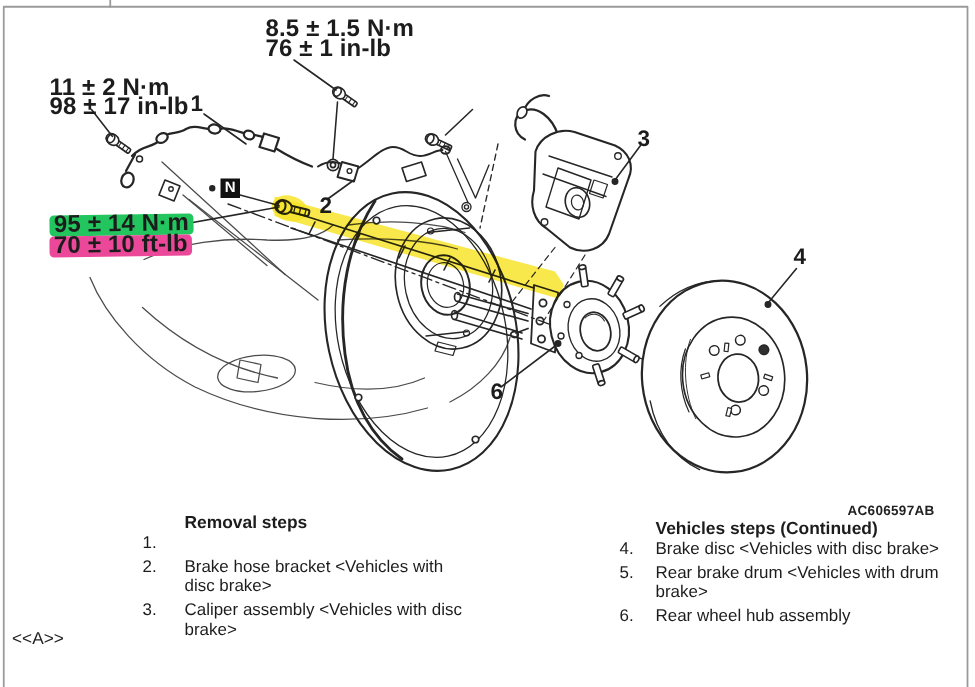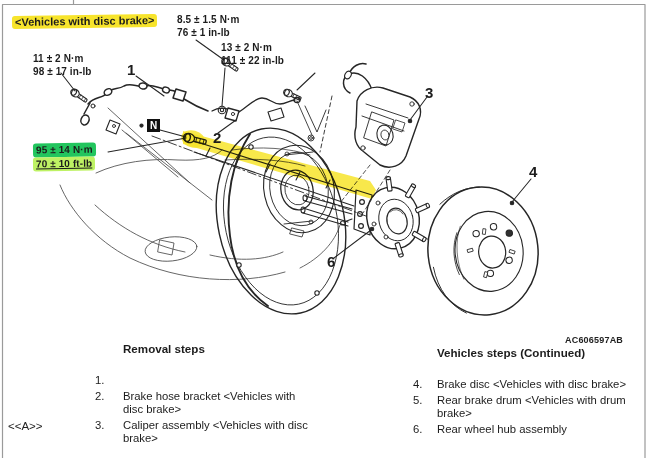--- a/index.html
+++ b/index.html
@@ -2,29 +2,29 @@
 <html><head>
 <meta charset="utf-8">
 <style>
   html,body{margin:0;padding:0;background:#fff;}
   .canvas{
     position:relative;width:650px;height:458px;background:#ffffff;
     font-family:"Liberation Sans","DejaVu Sans",sans-serif;color:#1c1c1c;overflow:hidden;
   }
   .canvas svg{position:absolute;left:0;top:0;}
   .abs{position:absolute;white-space:nowrap;}
-  .tq{font-size:10px;font-weight:bold;line-height:13px;letter-spacing:.1px;}
+  .tq{font-size:16px;font-weight:bold;line-height:13px;letter-spacing:.1px;}
   .co{font-size:15px;font-weight:bold;}
   .variant{font-size:11px;font-weight:bold;}
   .hl{background:#f7e42c;padding:0 3px 1px 3px;border-radius:3px;display:inline-block;transform:rotate(-0.8deg);}
   .nbox{width:13px;height:13px;background:#111;color:#fff;font-size:10px;font-weight:bold;
         display:flex;align-items:center;justify-content:center;line-height:13px;}
   .code{font-size:9px;font-weight:bold;color:#222;letter-spacing:.2px;}
   .list{font-size:11.3px;line-height:12.6px;white-space:normal;}
-  .list .title{font-weight:bold;font-size:11.6px;margin-bottom:18px;}
+  .list .title{font-weight:bold;font-size:11.6px;margin-bottom:0;}
   .row{display:flex;margin-bottom:4px;}
   .row .num{flex:0 0 28px;}
   .row .txt{flex:1;}
   .rlist .row .num{flex:0 0 24px;}
   .footer-note{font-size:11.5px;color:#222;}
 </style>
 </head>
 <body>
 
 <div class="canvas">
@@ -236,39 +236,32 @@
       <circle cx="141.5" cy="125.5" r="1.6" fill="#262626"></circle>
     </g>
 
     <g style="mix-blend-mode:multiply" stroke="none">
       <polygon points="183,131 370,181 376,190 372,199 183,144" fill="#F7E42C" fill-opacity=".85"></polygon>
       <ellipse cx="193" cy="139" rx="12" ry="8.5" fill="#F7E42C" fill-opacity=".85" transform="rotate(14 193 139)"></ellipse>
     </g>
   </g>
 </svg>
 
-<div class="abs variant" style="left:12px;top:15px">
-  <span class="hl" style="background-color: rgb(247, 228, 44);">&lt;Vehicles with disc brake&gt;</span>
-</div>
 
 <div class="abs tq" style="left:177px;top:13px">
   <div>8.5 ± 1.5 N·m</div>
       <div>76 ± 1 in-lb</div>
 </div>
 <div class="abs tq" style="left:33px;top:52px">
   <div>11 ± 2 N·m</div>
       <div>98 ± 17 in-lb</div>
 </div>
-<div class="abs tq" style="left:221px;top:41px">
-  <div>13 ± 2 N·m</div>
-      <div>111 ± 22 in-lb</div>
-</div>
 <div class="abs tq" style="left:33px;top:143px">
   <div><span class="hl" style="background-color: #22c55e;">95 ± 14 N·m</span></div>
-  <div><span class="hl" style="background-color: #bef264; text-decoration: underline;">70 ± 10 ft-lb</span></div>
+  <div><span class="hl" style="background-color: #ec4899;">70 ± 10 ft-lb</span></div>
 </div>
 
 <div class="abs co" style="left:127px;top:61px">1</div>
 <div class="abs co" style="left:213px;top:129px">2</div>
 <div class="abs co" style="left:425px;top:84px">3</div>
 <div class="abs co" style="left:529px;top:163px">4</div>
 <div class="abs co" style="left:327px;top:253px">6</div>
 
 <div class="abs nbox" style="left:147px;top:119px">N</div>
 

